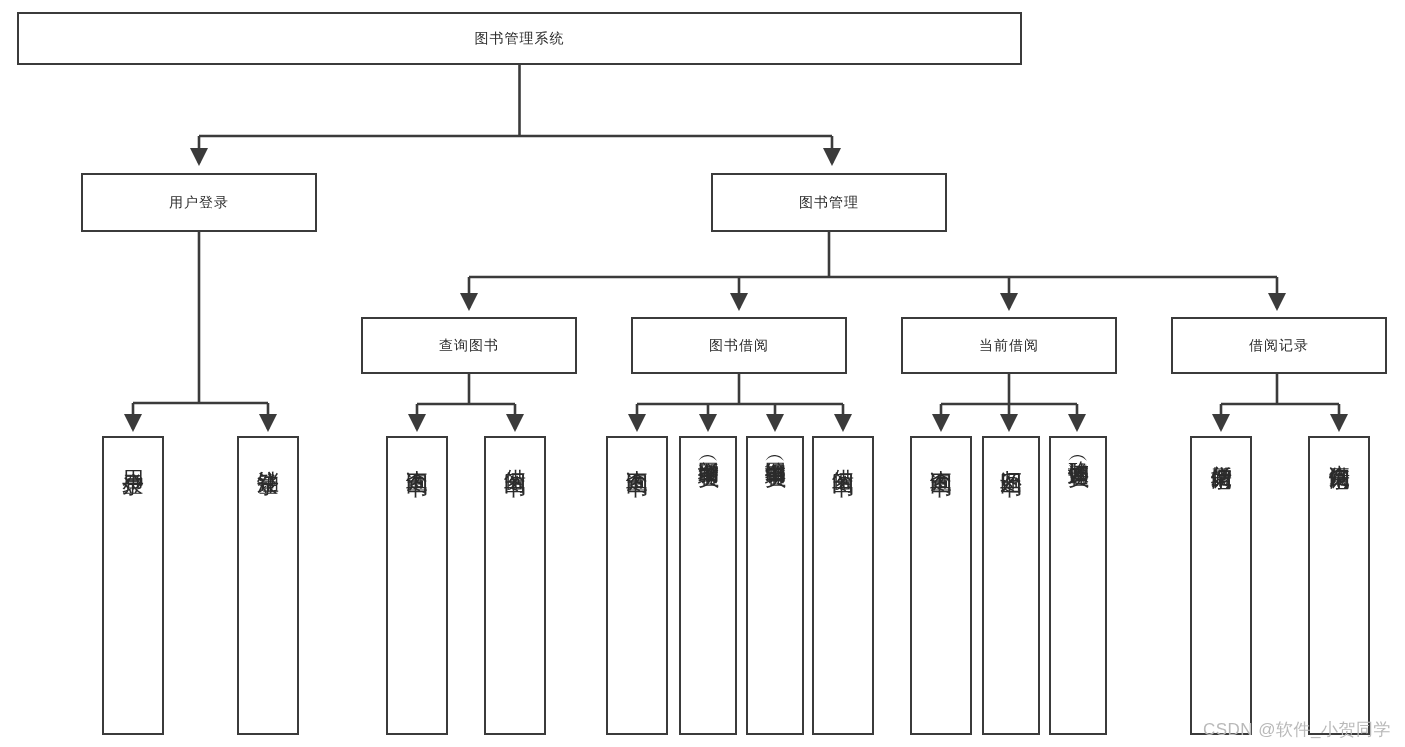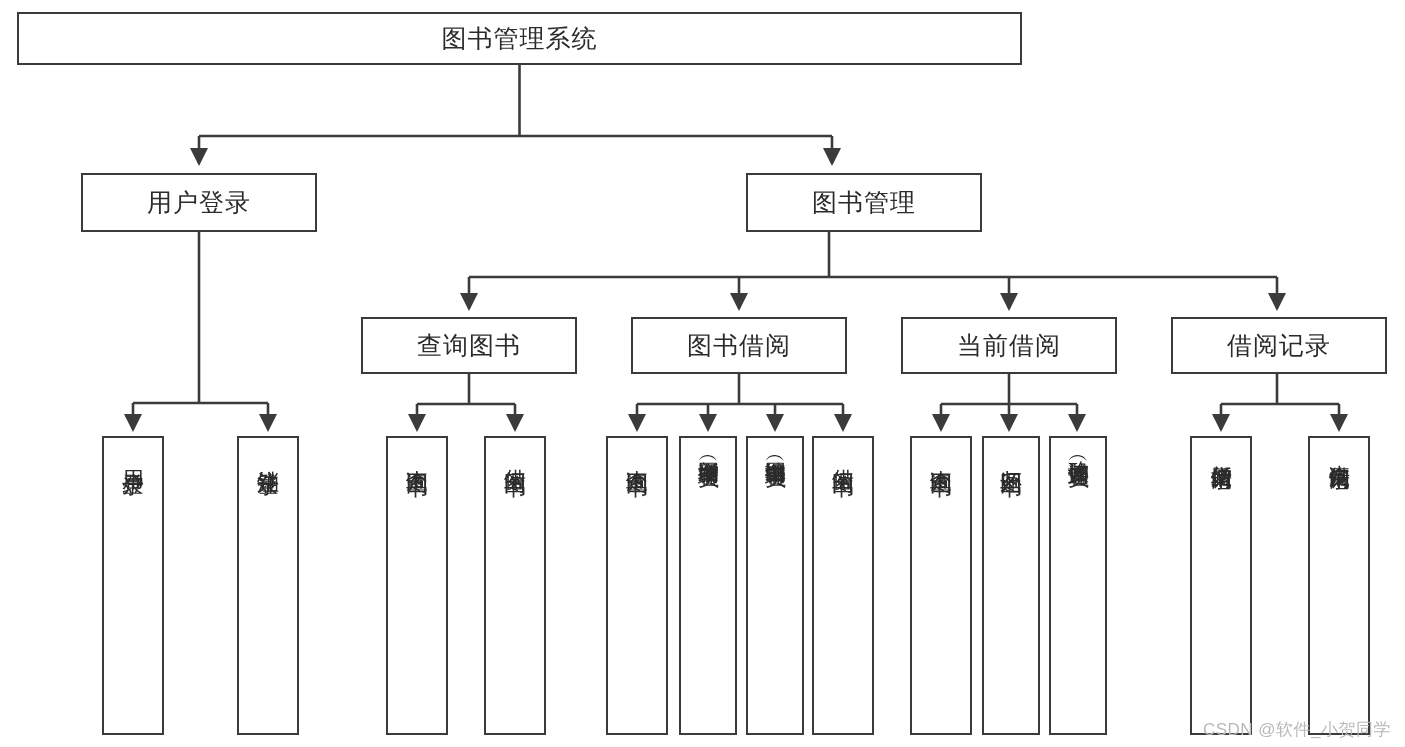--- a/index.html
+++ b/index.html
@@ -27,21 +27,21 @@
     border:2px solid #3b3b3b;
     display:flex;
     align-items:center;
     justify-content:center;
     color:#2b2b2b;
   }
   .node.h{
     
   }
   .node.h .lbl{
-    font-size:25px;
+    font-size:14px;
     line-height:1.1;
     letter-spacing:1px;
     white-space:nowrap;
   }
   .node.v{
     align-items:flex-start;
     justify-content:center;
     padding-top:14px;
   }
   .node.v .lbl{
@@ -122,21 +122,21 @@
     </g>
   </svg>
 
   <div class="node h" style="left:17px; top:12px; width:1005px; height:53px;">
     <span class="lbl">图书管理系统</span>
   </div>
 
   <div class="node h" style="left:81px; top:173px; width:236px; height:59px;">
     <span class="lbl">用户登录</span>
   </div>
-  <div class="node h" style="left:711px; top:173px; width:236px; height:59px;margin-left:35px;">
+  <div class="node h" style="left:711px; top:173px; width:236px; height:59px;">
     <span class="lbl">图书管理</span>
   </div>
 
   <div class="node h" style="left:361px; top:317px; width:216px; height:57px;">
     <span class="lbl">查询图书</span>
   </div>
   <div class="node h" style="left:631px; top:317px; width:216px; height:57px;">
     <span class="lbl">图书借阅</span>
   </div>
   <div class="node h" style="left:901px; top:317px; width:216px; height:57px;">

